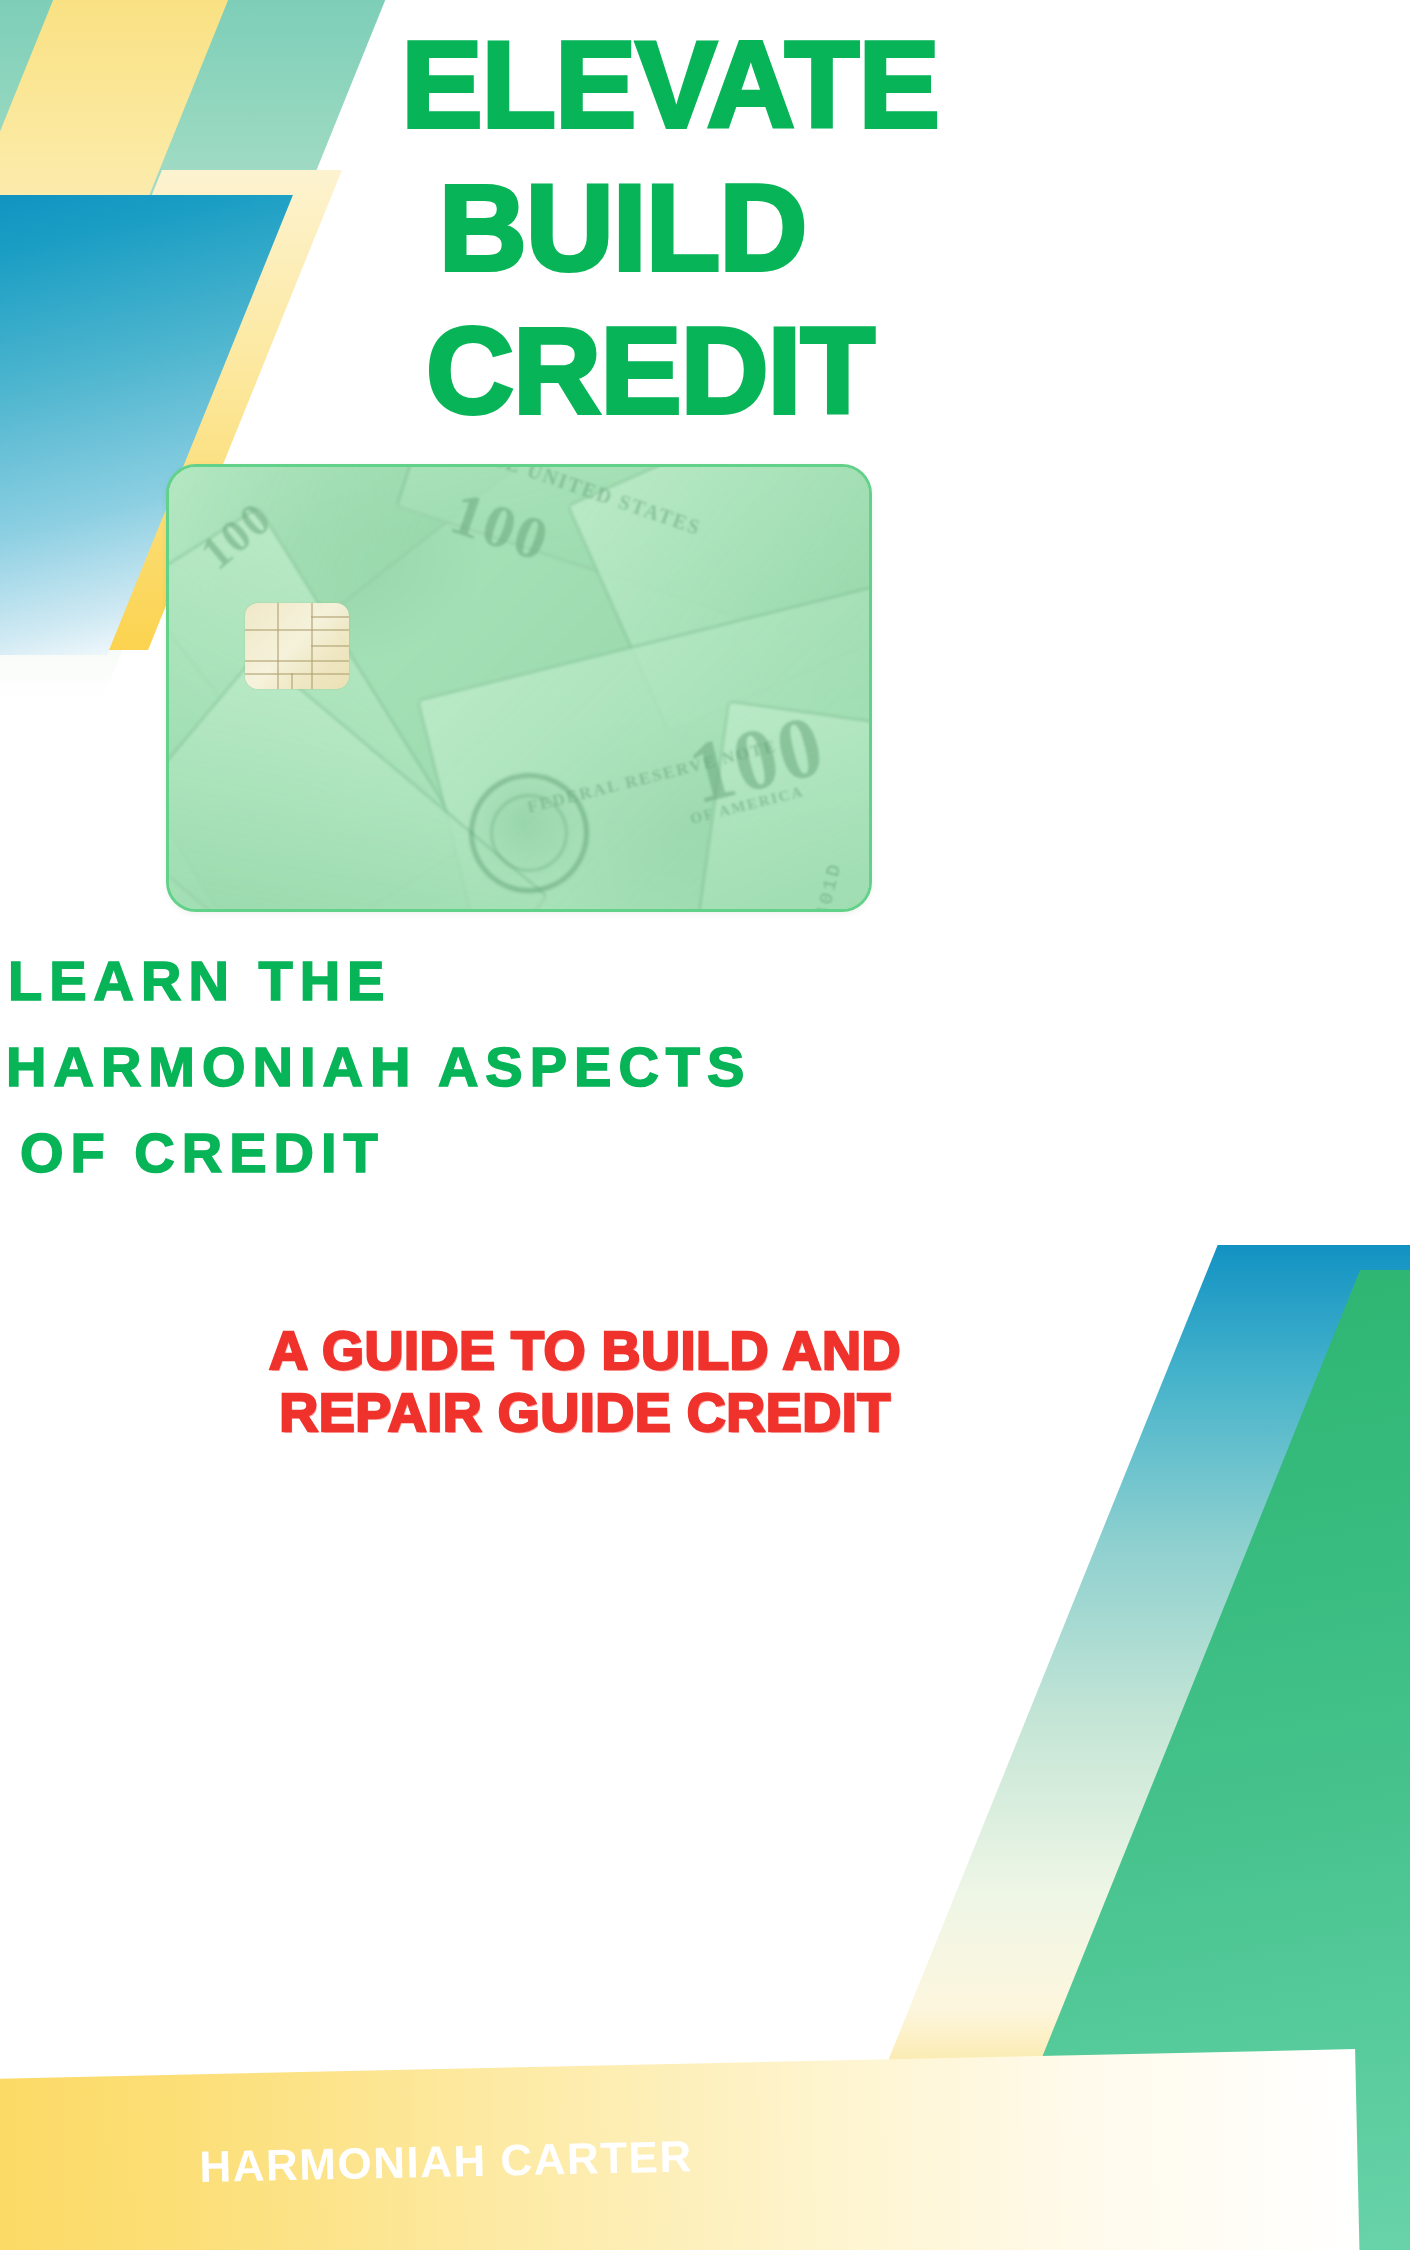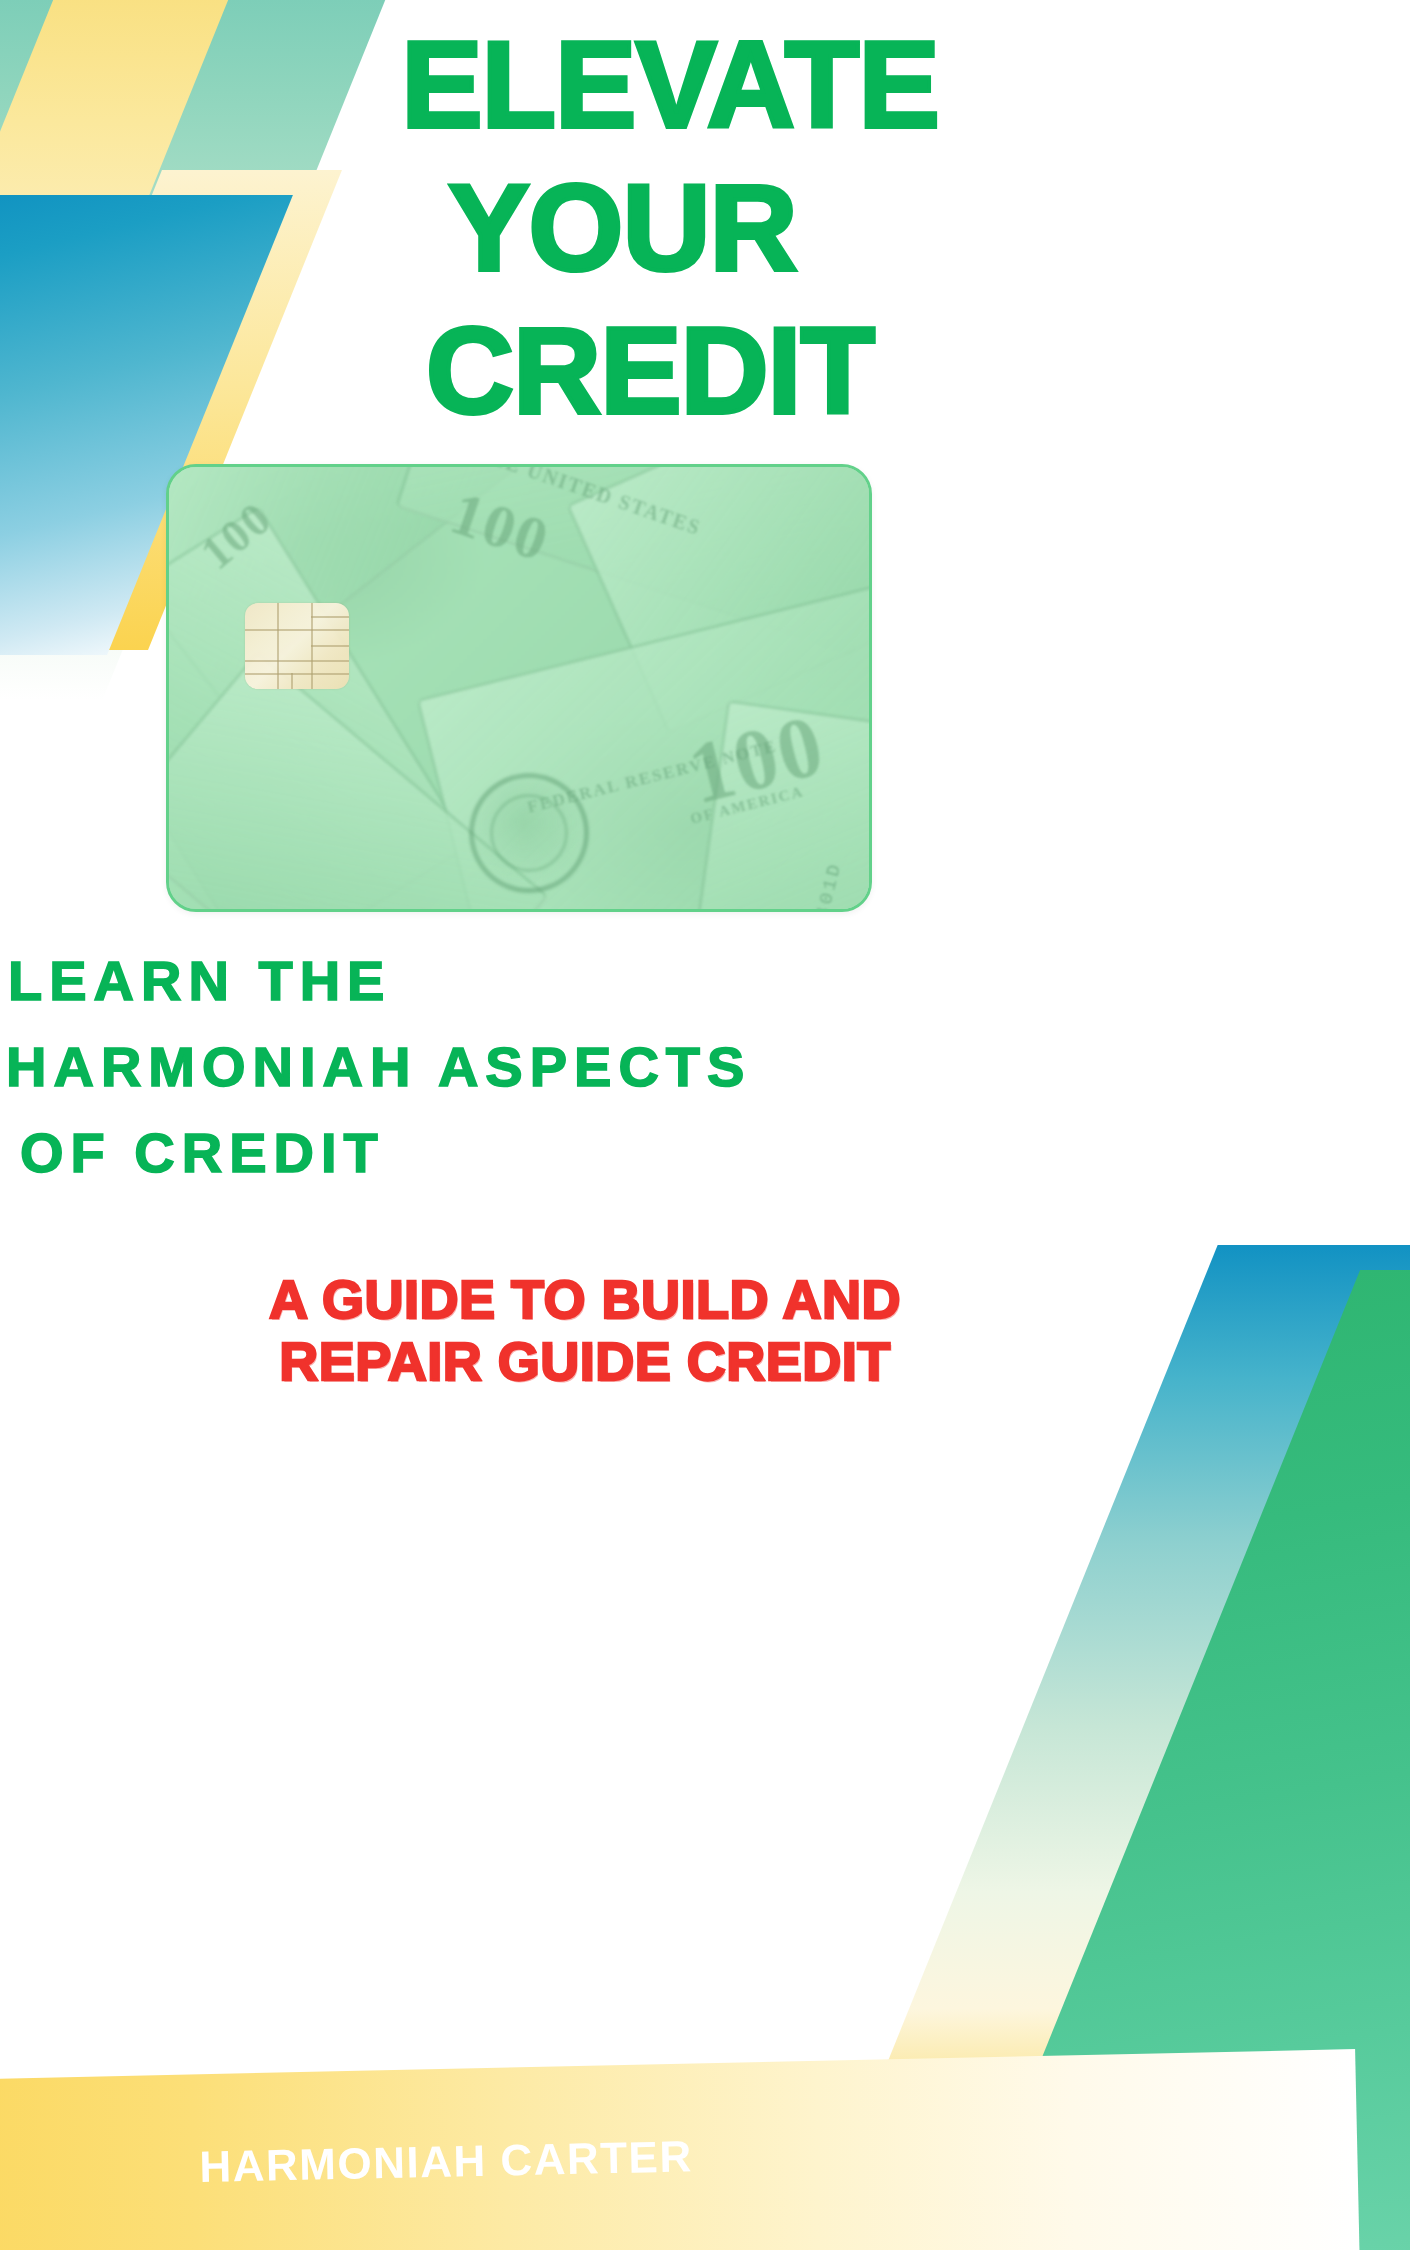--- a/index.html
+++ b/index.html
@@ -244,21 +244,21 @@
     -webkit-text-stroke:1.6px #07b457;
   }
   .subtitle span { display:block; }
   .subtitle .s1 { padding-left:8px; }
   .subtitle .s2 { padding-left:6px; }
   .subtitle .s3 { padding-left:20px; }
 
   
   .tagline {
     position:absolute;
-    left:0; right:0; top:1268px;
+    left:0; right:0; top:1319px;
     text-align:center;
     padding-right:240px;
     color:#f0322c;
     font-weight:700;
     font-size:54px;
     line-height:62px;
     letter-spacing:0.5px;
     -webkit-text-stroke:2.4px #f0322c;
     text-shadow:
        1.6px 1.6px 0 rgba(240,50,44,0.38),
@@ -277,21 +277,21 @@
   <div class="shape tl-blue"></div>
 
   <div class="shape br-yellow"></div>
   <div class="shape br-blue"></div>
   <div class="shape br-green"></div>
 
   <div class="content">
 
     <div class="title-block">
       <span class="title-line l1">ELEVATE</span>
-      <span class="title-line l2">YOUR</span>
+      <span class="title-line l2">BUILD</span>
       <span class="title-line l3">CREDIT</span>
     </div>
 
     <div class="card-wrap">
       <div class="card">
         <div class="money"></div>
 
         <div class="bill b1"></div>
         <div class="bill b2"></div>
         <div class="bill b3"></div>

